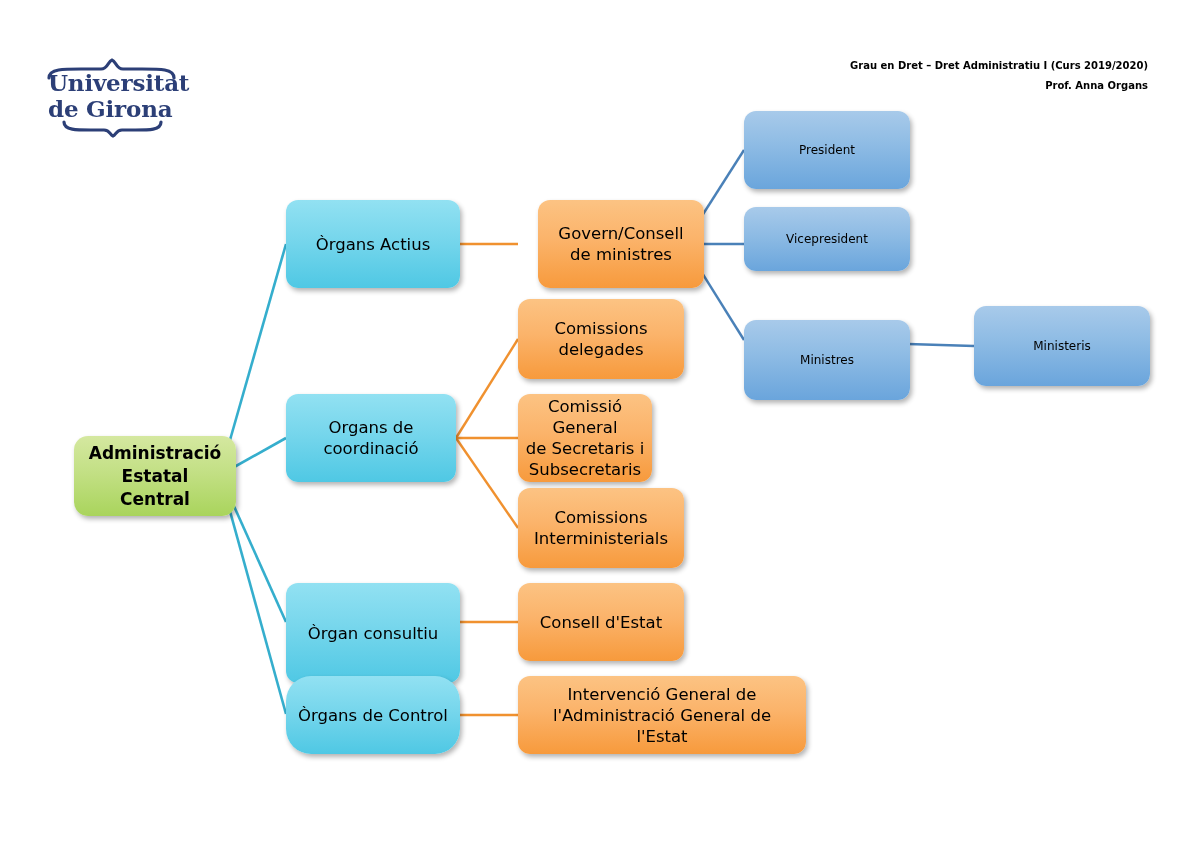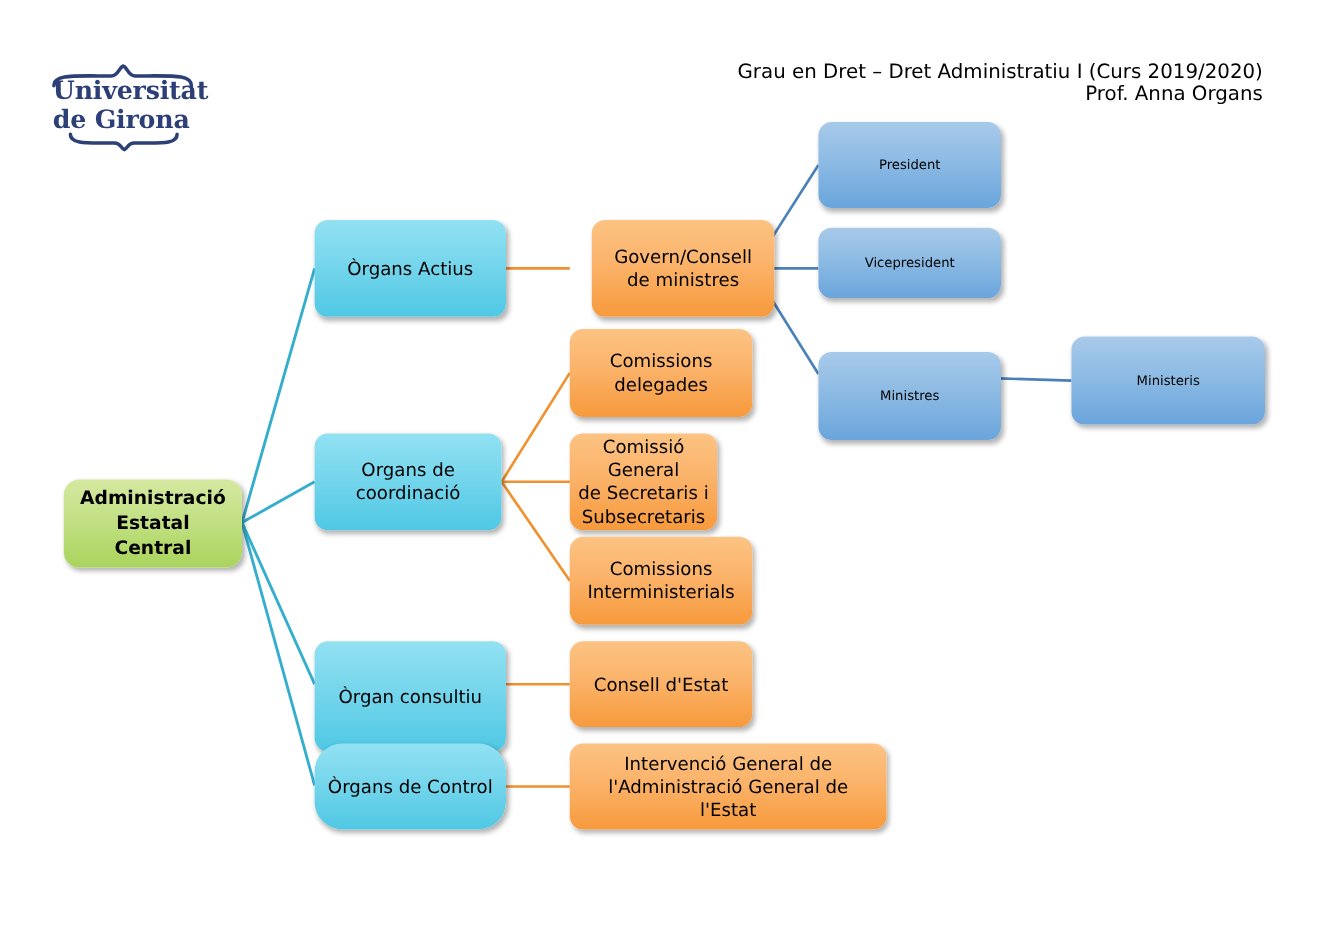--- a/index.html
+++ b/index.html
@@ -40,22 +40,22 @@
   }
   #logo svg { position: absolute; left: 0; top: 0; overflow: visible; }
 
   
   #course-header {
     position: absolute;
     right: 52px;
     top: 56px;
     text-align: right;
     font-family: "DejaVu Sans", sans-serif;
-    font-size: 18px;
-    font-weight: normal;
+    font-size: 10px;
+    font-weight: bold;
     color: #000000;
     line-height: 20px;
     white-space: nowrap;
   }
 
   
   #connectors {
     position: absolute;
     left: 0; top: 0;
     width: 1200px; height: 849px;
@@ -147,21 +147,21 @@
     </g>
 
     <g stroke="#4a81b8" stroke-width="2.4" fill="none">
       <line x1="684" y1="244" x2="744" y2="150"></line>
       <line x1="684" y1="244" x2="744" y2="244"></line>
       <line x1="684" y1="244" x2="744" y2="340"></line>
       <line x1="908" y1="344" x2="974" y2="346"></line>
     </g>
   </svg>
 
-  <div class="node root" style="left:58px; top:436px; width:162px; height:80px;">
+  <div class="node root" style="left:74px; top:436px; width:162px; height:80px;">
     <span class="label">Administració
 Estatal
 Central</span>
   </div>
 
   <div class="node level2" style="left:286px; top:200px; width:174px; height:88px;">
     <span class="label">Òrgans Actius</span>
   </div>
 
   <div class="node level2" style="left:286px; top:394px; width:170px; height:88px;">

